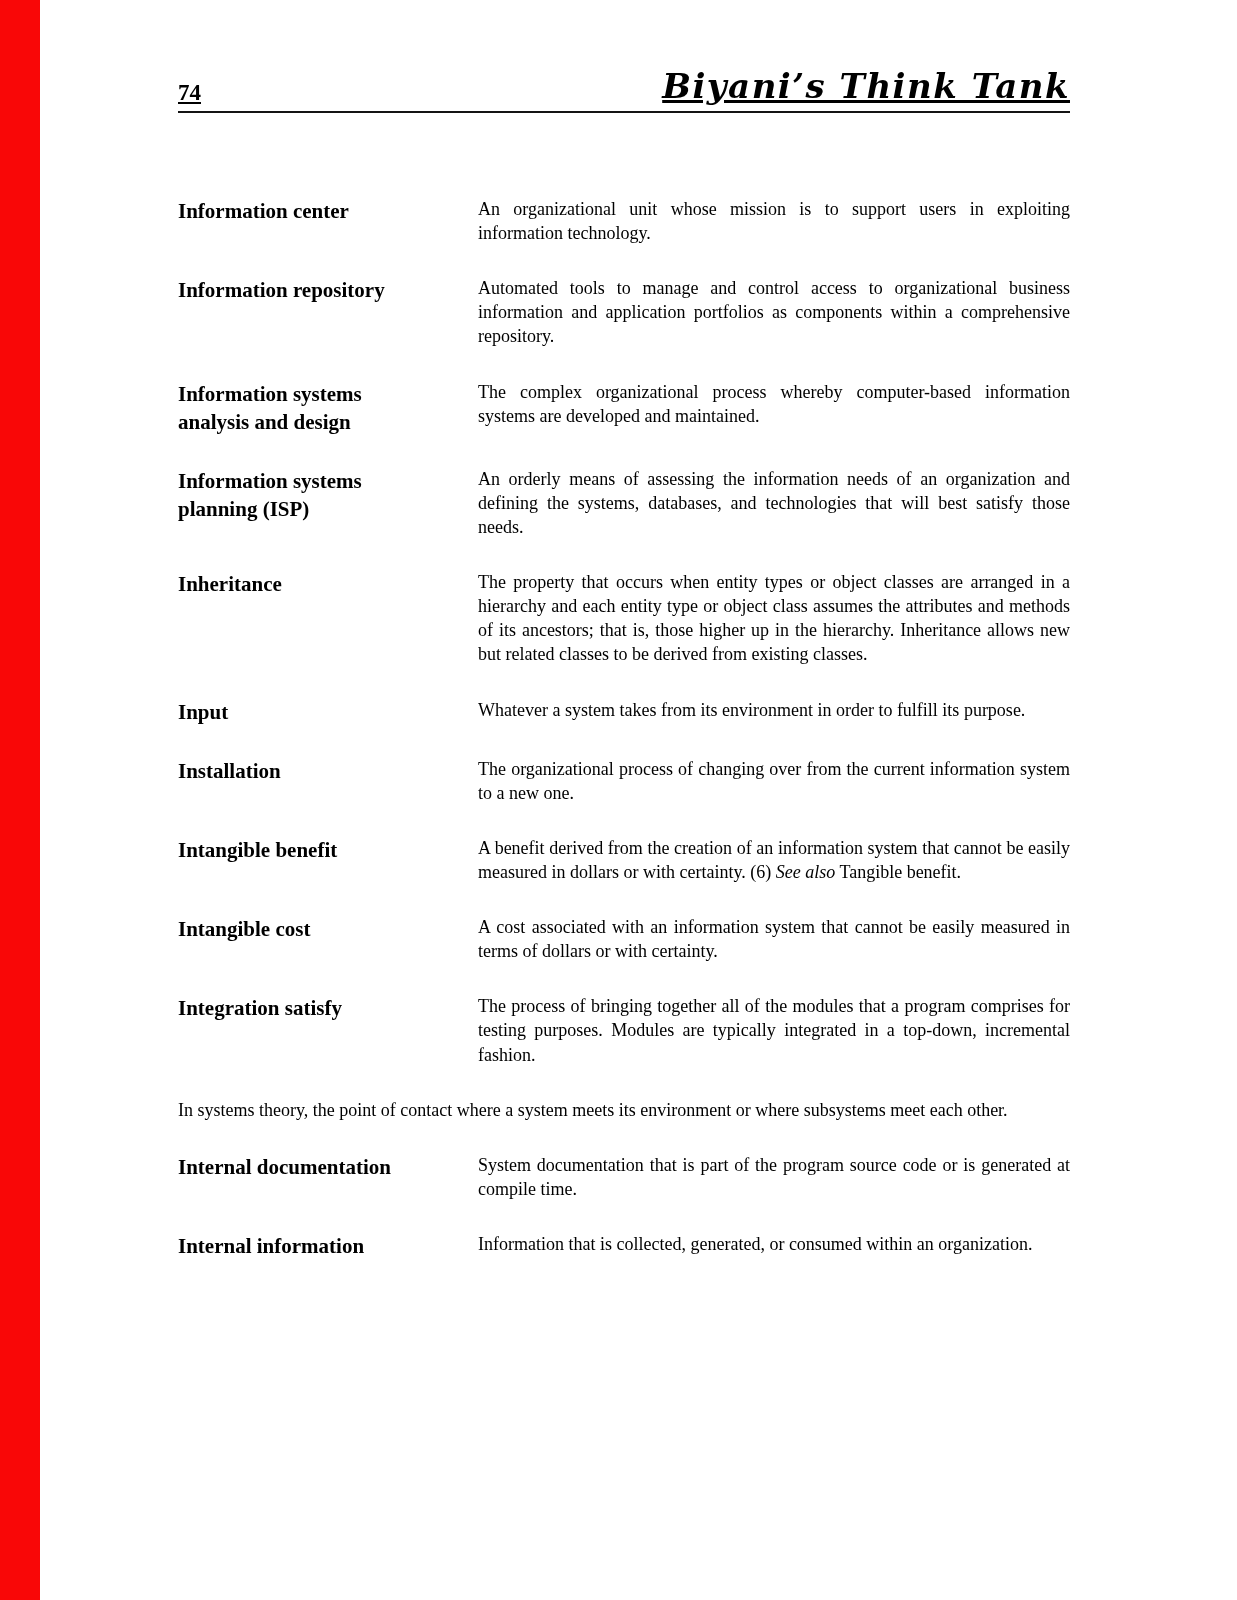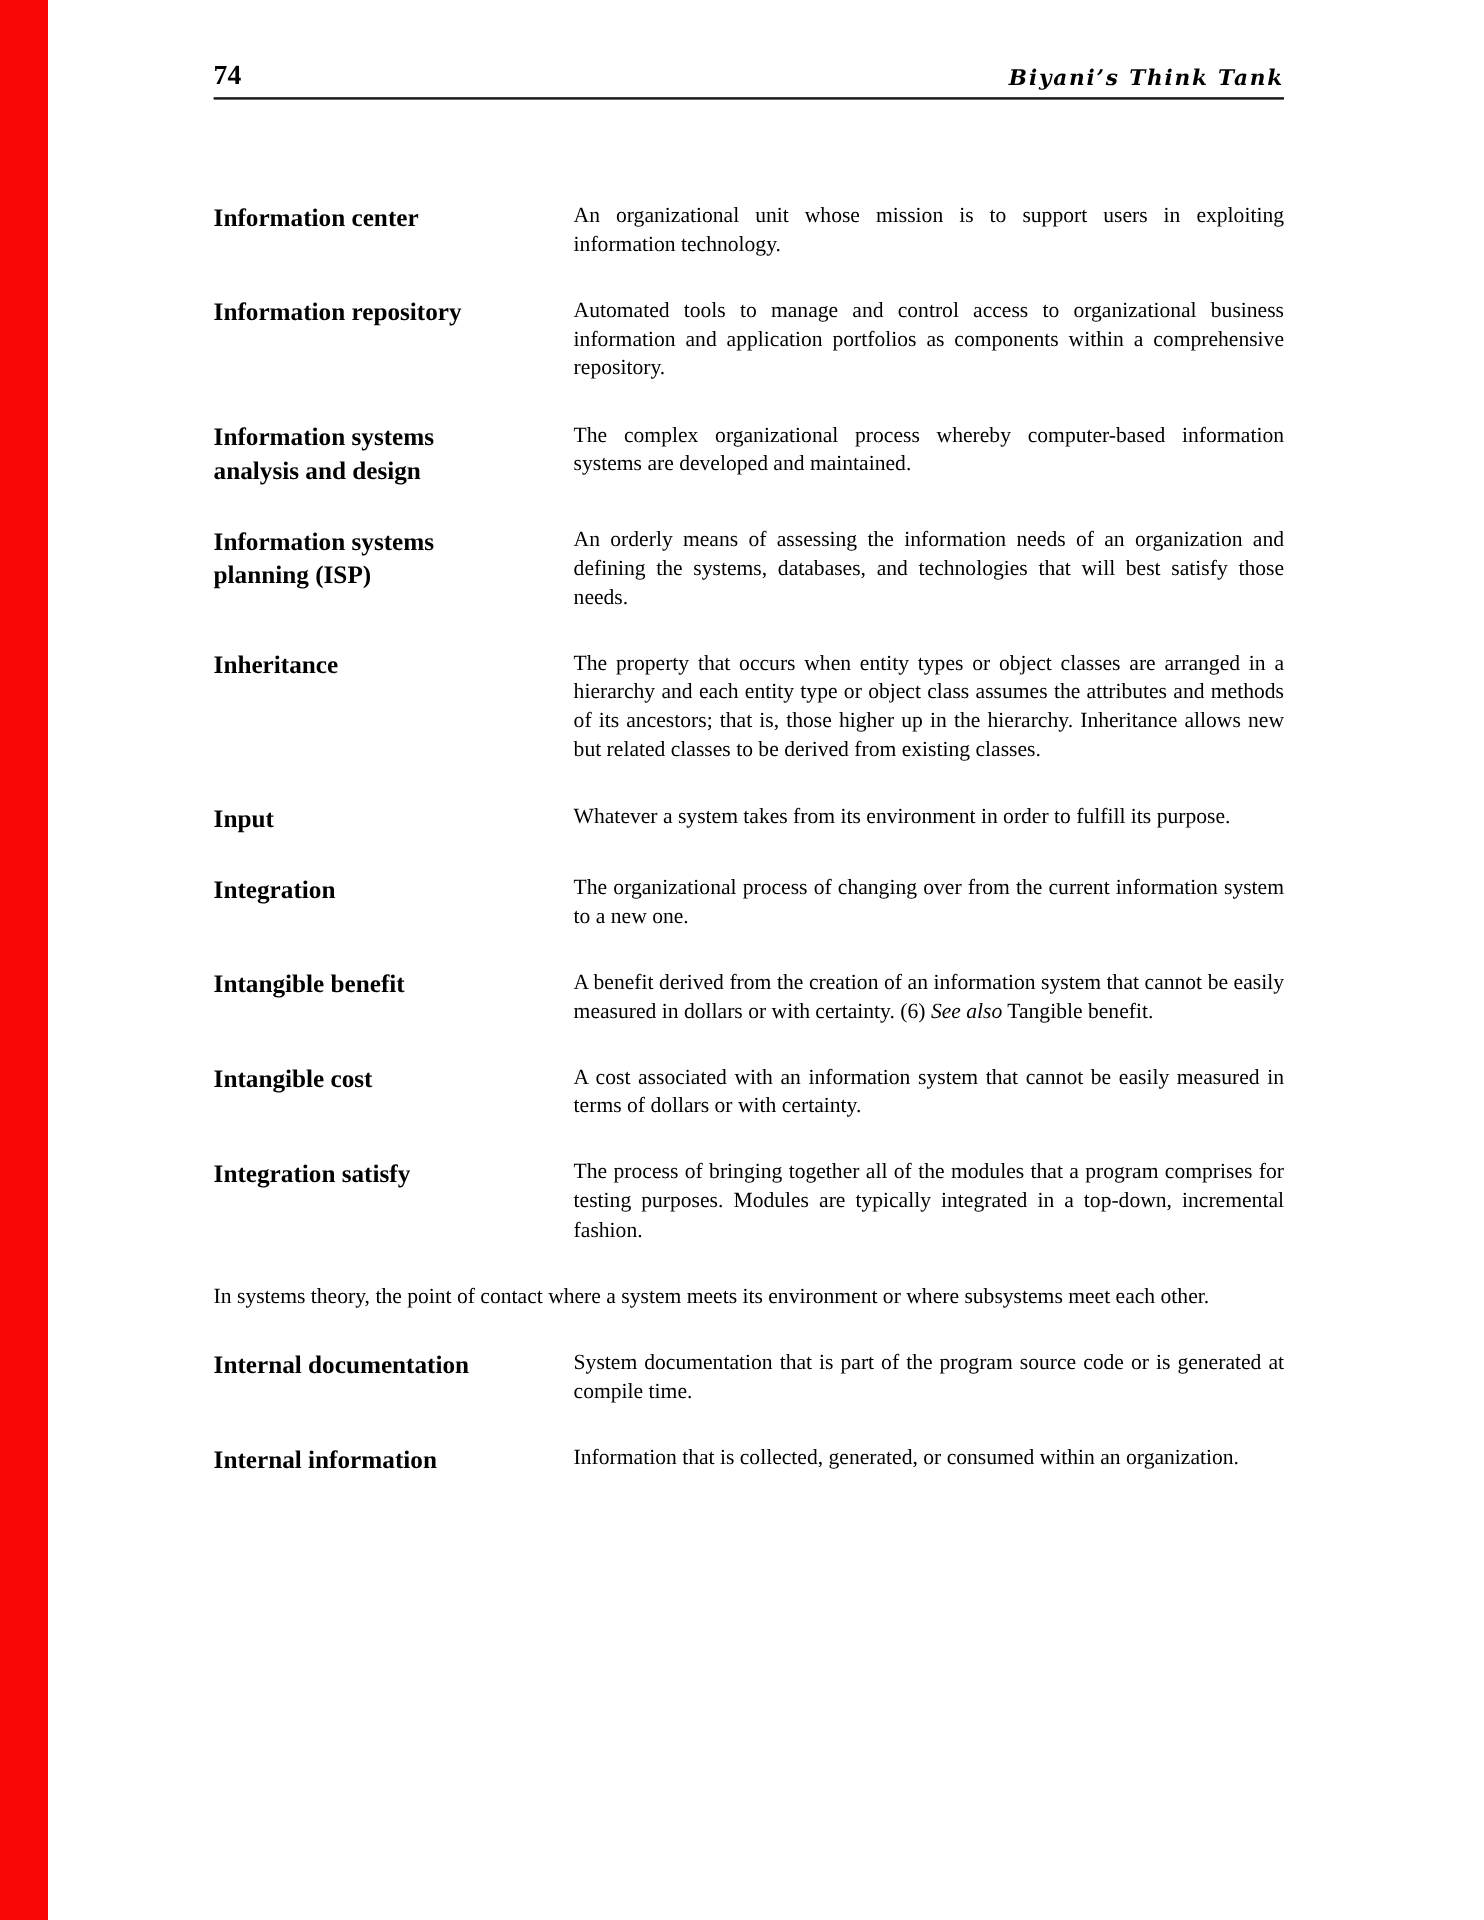--- a/index.html
+++ b/index.html
@@ -23,33 +23,34 @@
   .page {
     position: absolute;
     left: 178px;
     top: 0;
     width: 892px;
   }
   .header {
     display: flex;
     justify-content: space-between;
     align-items: flex-end;
-    padding-top: 50px;
+    padding-top: 66px;
     padding-bottom: 5px;
     border-bottom: 2px solid #141414;
+    text-decoration: underline;
   }
   .page-number {
     font-weight: bold;
     font-size: 23px;
   }
   .book-title {
     font-family: "DejaVu Serif", serif;
     font-style: italic;
     font-weight: bold;
-    font-size: 18px;
+    font-size: 34px;
     letter-spacing: 1.5px;
     text-align: right;
   }
   .glossary {
     margin-top: 84px;
   }
   .entry {
     display: flex;
     margin-bottom: 31px;
   }
@@ -101,21 +102,21 @@
       </div>
       <div class="entry">
         <div class="term">Inheritance</div>
         <div class="definition"><span>The property that occurs when entity types or object classes are arranged in a hierarchy and each entity type or object class assumes the attributes and methods of its ancestors; that is, those higher up in the hierarchy. Inheritance allows new but related classes to be derived from existing classes.</span></div>
       </div>
       <div class="entry">
         <div class="term">Input</div>
         <div class="definition"><span>Whatever a system takes from its environment in order to fulfill its purpose.</span></div>
       </div>
       <div class="entry">
-        <div class="term">Integration</div>
+        <div class="term">Installation</div>
         <div class="definition"><span>The organizational process of changing over from the current information system to a new one.</span></div>
       </div>
       <div class="entry">
         <div class="term">Intangible benefit</div>
         <div class="definition"><span>A benefit derived from the creation of an information system that cannot be easily measured in dollars or with certainty. (6) </span><span class="italic">See also</span><span> Tangible benefit.</span></div>
       </div>
       <div class="entry">
         <div class="term">Intangible cost</div>
         <div class="definition"><span>A cost associated with an information system that cannot be easily measured in terms of dollars or with certainty.</span></div>
       </div>

